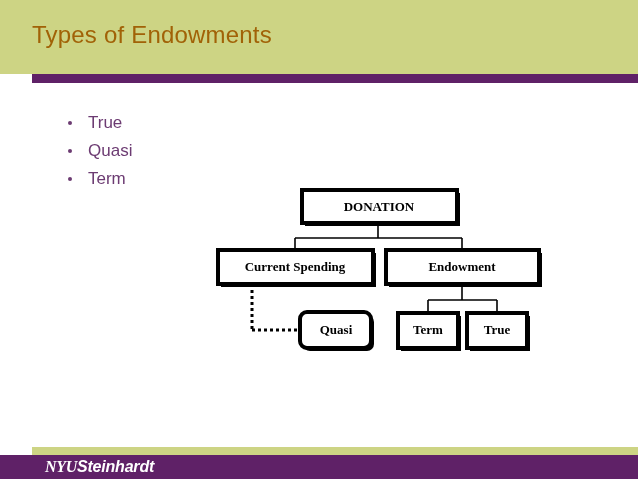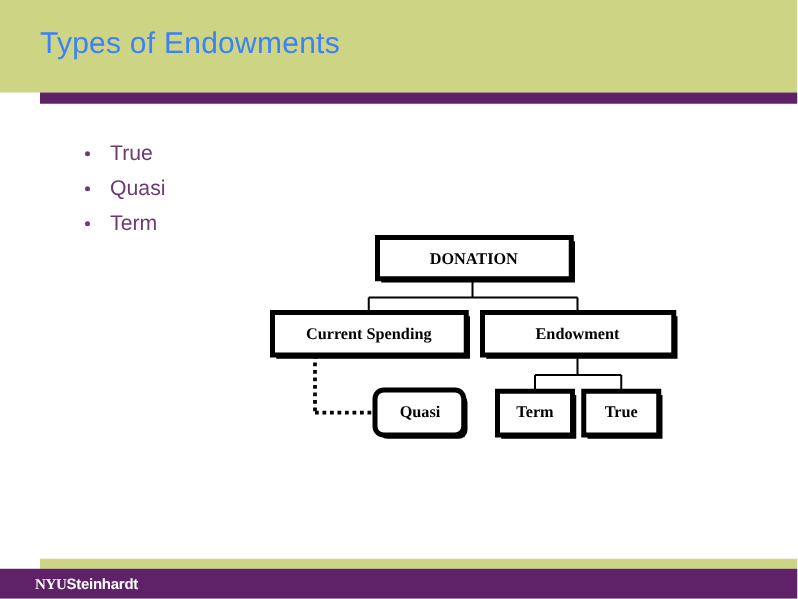--- a/index.html
+++ b/index.html
@@ -25,21 +25,21 @@
     position: absolute;
     left: 0; top: 0;
     width: 638px; height: 74px;
     background: #cdd484;
   }
   #slide-title {
     position: absolute;
     left: 32px; top: 21px;
     font-size: 24px;
     font-weight: 400;
-    color: #3b82f6;
+    color: #a16207;
     letter-spacing: 0.2px;
     white-space: nowrap;
   }
   #header-rule {
     position: absolute;
     left: 32px; top: 74px;
     width: 606px; height: 9px;
     background: #5f2167;
   }
 
@@ -92,25 +92,26 @@
     background: #cdd484;
   }
   #footer-band {
     position: absolute;
     left: 0; top: 455px;
     width: 638px; height: 24px;
     background: #5f2167;
   }
   #footer-logo {
     position: absolute;
-    left: 28px; top: 461px;
-    font-size: 12px;
+    left: 45px; top: 461px;
+    font-size: 16px;
     color: #ffffff;
     white-space: nowrap;
     line-height: 12px;
+    font-style: italic;
   }
   #footer-logo .nyu {
     font-family: "Liberation Serif", serif;
     font-weight: 700;
     letter-spacing: -0.3px;
   }
   #footer-logo .steinhardt {
     font-family: "Liberation Sans", sans-serif;
     font-weight: 700;
     letter-spacing: -0.2px;

